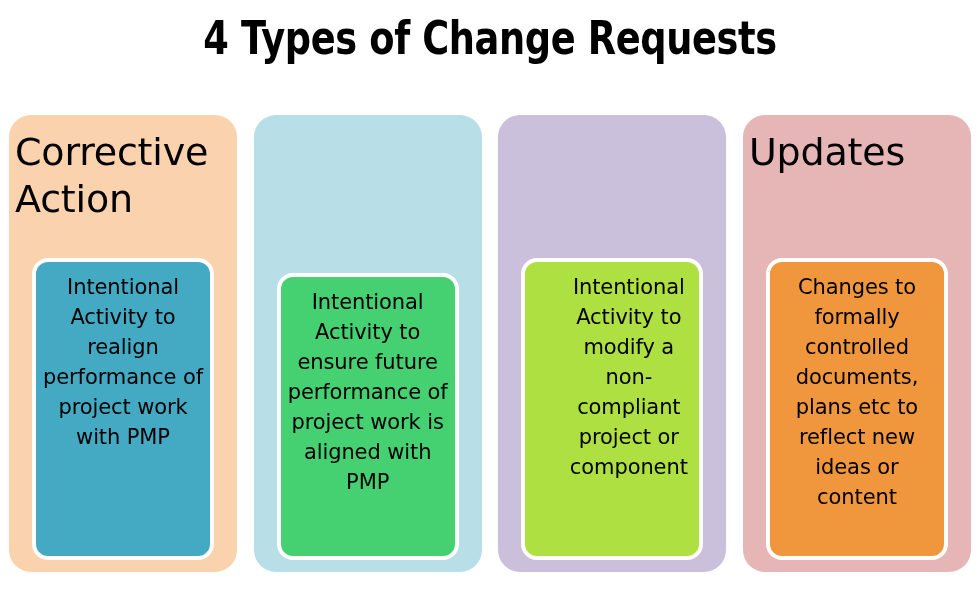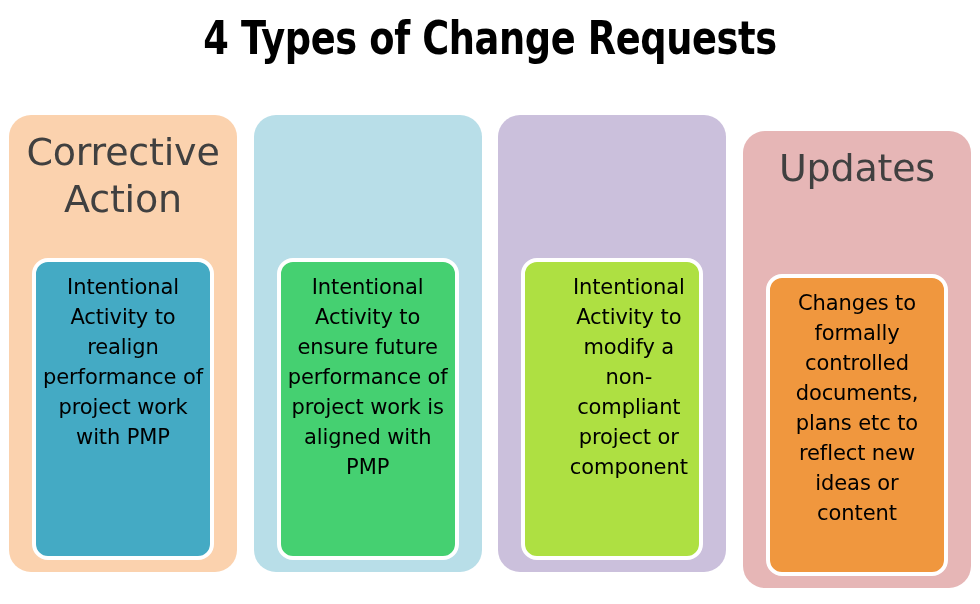--- a/index.html
+++ b/index.html
@@ -59,25 +59,25 @@
     height: 457px;
     border-radius: 22px;
     display: flex;
     flex-direction: column;
     align-items: center;
     overflow: hidden;
   }
 
   .card-title {
     width: 100%;
-    text-align: center;
+    text-align: left;
     font-size: 38px;
     line-height: 47px;
     font-weight: normal;
-    color: #404040;
+    color: #000000;
     padding: 14px 6px 0 6px;
     letter-spacing: -0.2px;
   }
 
   .card-body {
     position: absolute;
     left: 23px;
     width: 182px;
     bottom: 12px;
     top: 143px;
@@ -90,21 +90,21 @@
     padding: 10px 7px 8px 7px;
     letter-spacing: -0.1px;
   }
 
   
   .card-1          { background: #fbd2ae; }
   .card-1 .card-body { background: #44aac4; }
 
   
   .card-2          { background: #b8dee8; }
-  .card-2 .card-body { background: #45d071; }
+  .card-2 .card-body { background: #45d071; margin-top: 15px; }
 
   
   .card-3          { background: #cbc0dc; }
   .card-3 .card-body { background: #aee042; padding-left: 40px; }
 
   
   .card-4          { background: #e6b6b6; }
   .card-4 .card-body { background: #f0973e; }
 
   
@@ -125,19 +125,19 @@
     </div>
 
     <div class="card card-2" style="background: rgb(184, 222, 232);">
       <div class="card-body" style="background: rgb(69, 208, 113);">Intentional Activity to ensure future performance of project work is aligned with PMP</div>
     </div>
 
     <div class="card card-3" style="background: rgb(203, 192, 220);">
       <div class="card-body" style="background: rgb(174, 224, 66);">Intentional Activity to modify a non-compliant project or component</div>
     </div>
 
-    <div class="card card-4" style="background: rgb(230, 182, 182); margin-top: 16px;">
+    <div class="card card-4" style="background: rgb(230, 182, 182);">
       <div class="card-title">Updates</div>
       <div class="card-body" style="background: rgb(240, 151, 62);">Changes to formally controlled documents, plans etc to reflect new ideas or content</div>
     </div>
 
   </div>
 </div>
 
 </body></html>

